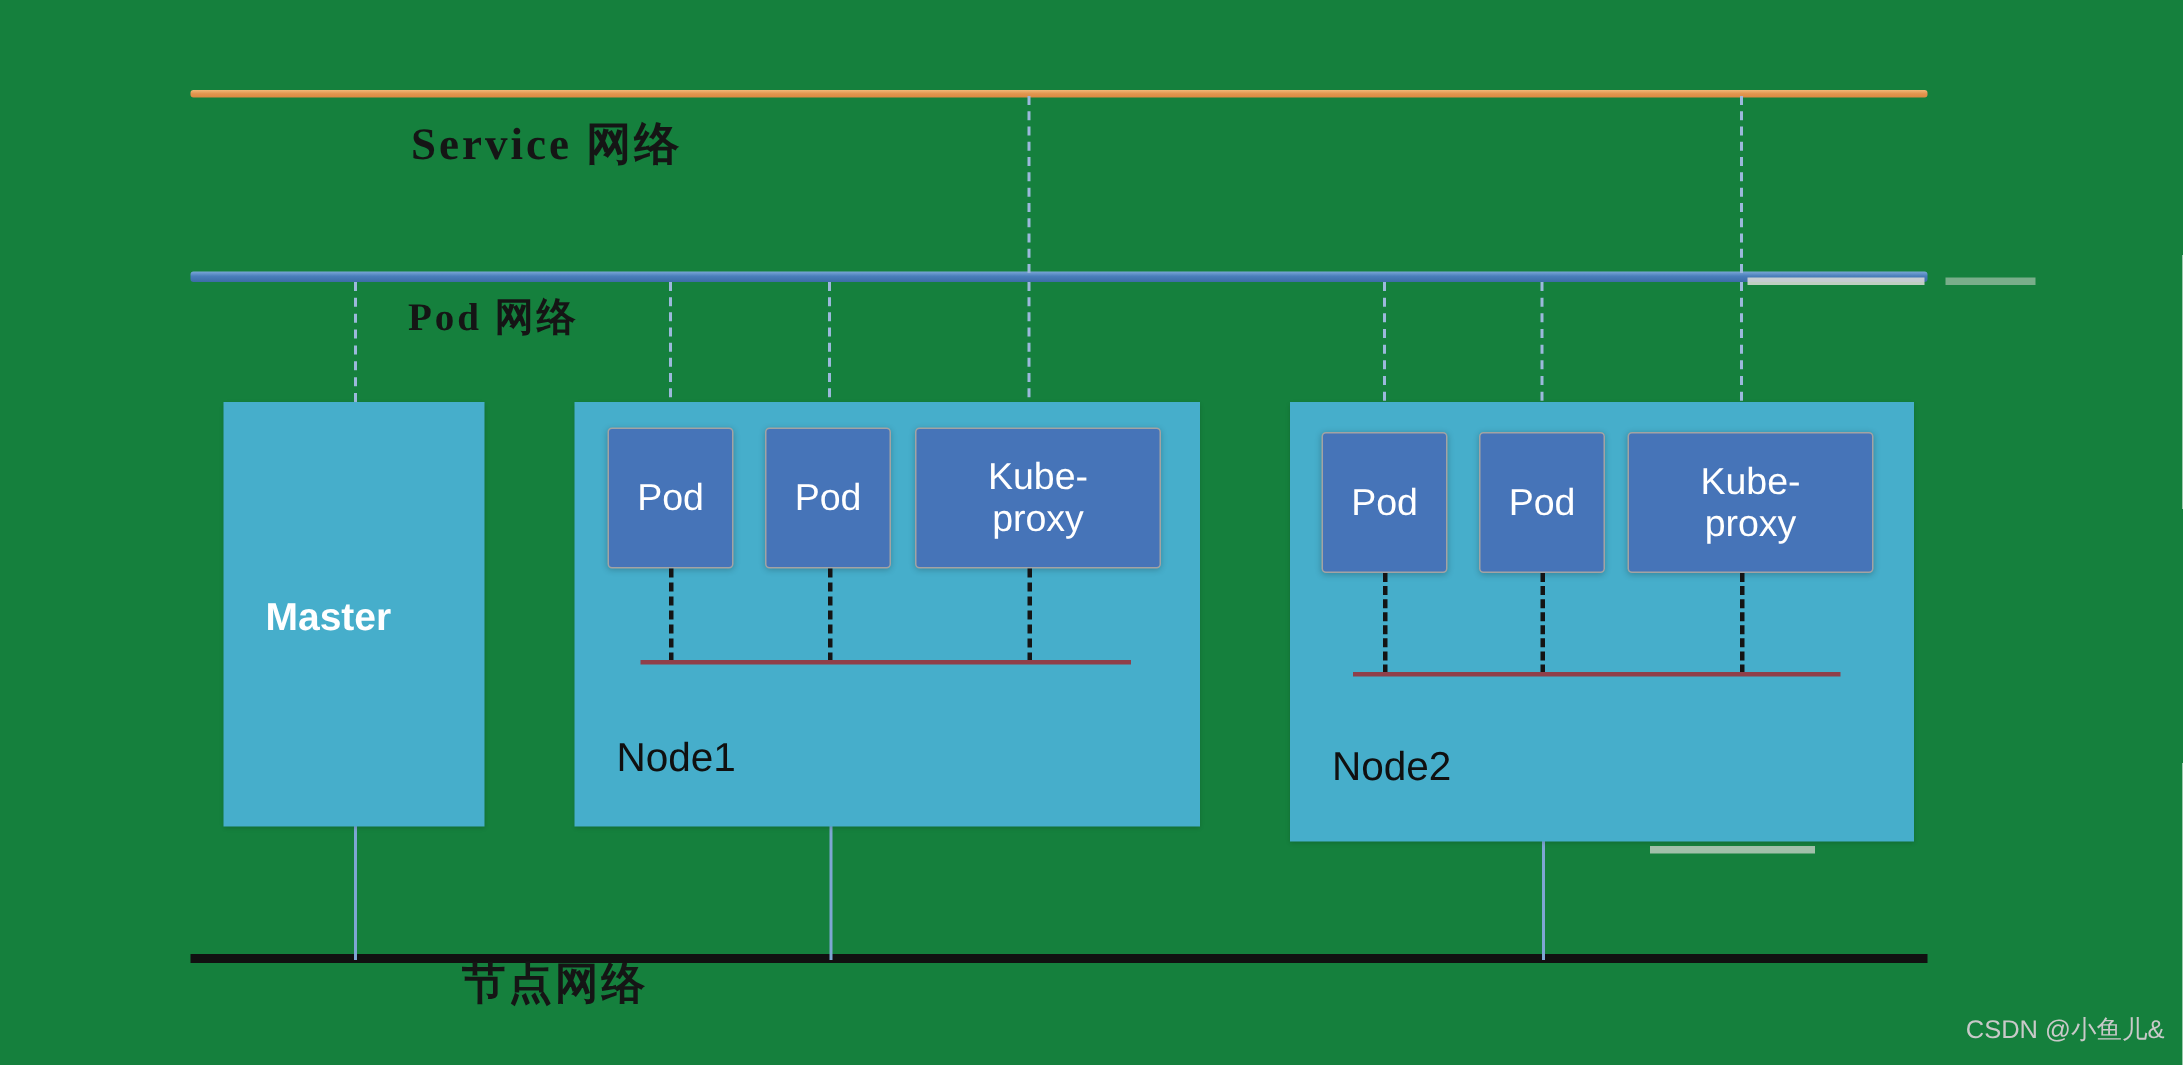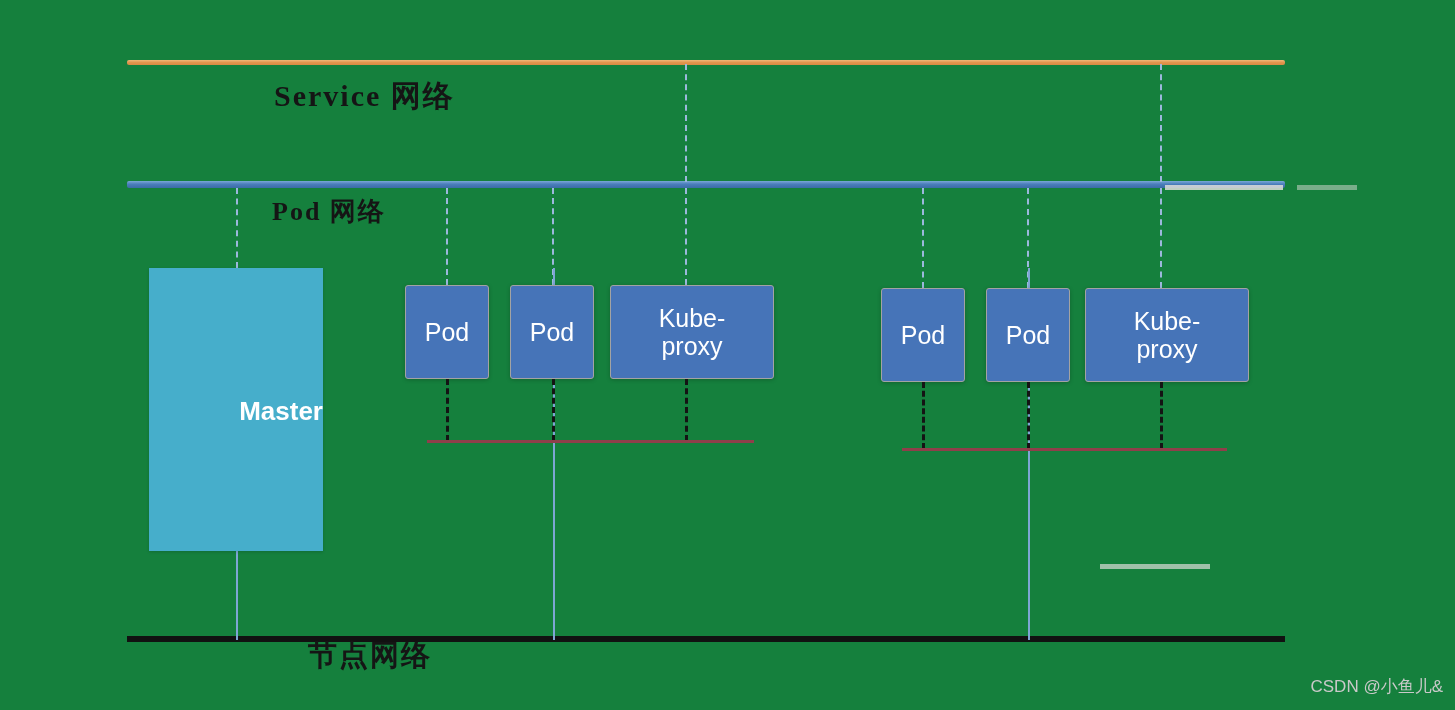--- a/index.html
+++ b/index.html
@@ -81,24 +81,25 @@
     background: #46aecb;
     box-shadow: 0 1px 3px rgba(0,0,0,.16);
   }
   #master-box { left: 149px; top: 268px; width: 174px; height: 283px; }
   #node1-box  { left: 383px; top: 268px; width: 417px; height: 283px; }
   #node2-box  { left: 860px; top: 268px; width: 416px; height: 293px; }
 
   .node-title {
     position: absolute;
     width: 100%;
-    text-align: right;
+    text-align: left;
     color: #101010;
     font-size: 27px;
     font-weight: 400;
+    padding-left: 28px;
   }
   #master-box .node-title {
     top: 128px;
     color: #ffffff;
     font-weight: 700;
     font-size: 26px;
   }
   #node1-box .node-title { top: 222px; }
   #node2-box .node-title { top: 228px; }
 
@@ -167,32 +168,38 @@
   <div class="vline dashed" style="left:1160px; top:188px; height:100px;"></div>
 
   <div class="vline solid" style="left:236px; top:268px; height:372px;"></div>
   <div class="vline solid" style="left:553px; top:268px; height:372px;"></div>
   <div class="vline solid" style="left:1028px; top:268px; height:372px;"></div>
 
   <div class="node-box" id="master-box">
     <div class="node-title">Master</div>
   </div>
 
+  <div class="node-box" id="node1-box">
+    <div class="node-title">Node1</div>
+  </div>
 
   <div class="chip" style="left:405px; top:285px; width:84px; height:94px;">Pod</div>
   <div class="chip" style="left:510px; top:285px; width:84px; height:94px;">Pod</div>
   <div class="chip" style="left:610px; top:285px; width:164px; height:94px;">Kube-
 proxy</div>
 
   <div class="vline blackdash" style="left:446px; top:379px; height:62px;"></div>
   <div class="vline blackdash" style="left:552px; top:379px; height:62px;"></div>
   <div class="vline blackdash" style="left:685px; top:379px; height:62px;"></div>
 
   <div class="rail" style="left:427px; top:440px; width:327px;"></div>
 
+  <div class="node-box" id="node2-box">
+    <div class="node-title">Node2</div>
+  </div>
 
   <div class="chip" style="left:881px; top:288px; width:84px; height:94px;">Pod</div>
   <div class="chip" style="left:986px; top:288px; width:84px; height:94px;">Pod</div>
   <div class="chip" style="left:1085px; top:288px; width:164px; height:94px;">Kube-
 proxy</div>
 
   <div class="vline blackdash" style="left:922px; top:382px; height:67px;"></div>
   <div class="vline blackdash" style="left:1027px; top:382px; height:67px;"></div>
   <div class="vline blackdash" style="left:1160px; top:382px; height:67px;"></div>
 

